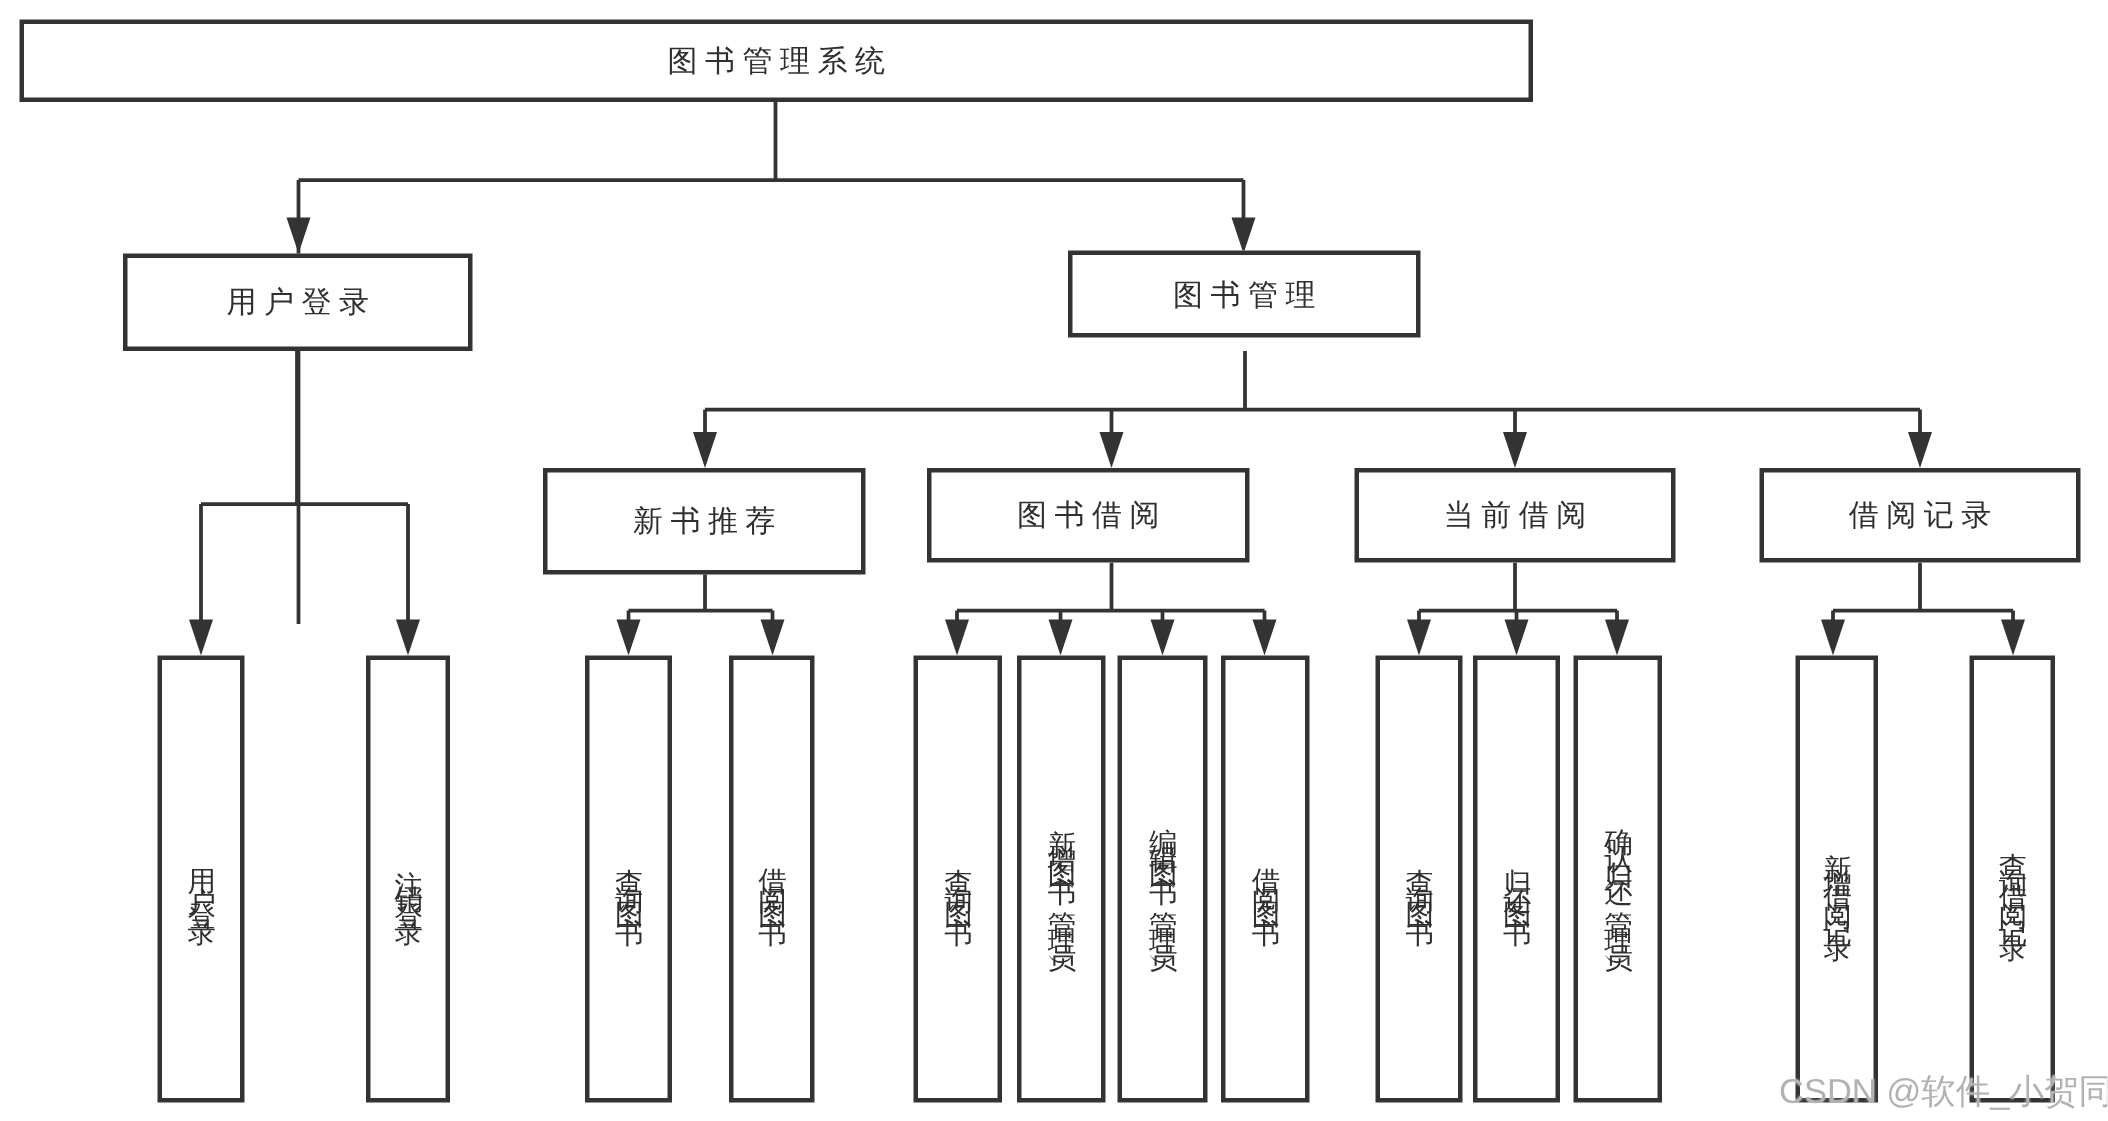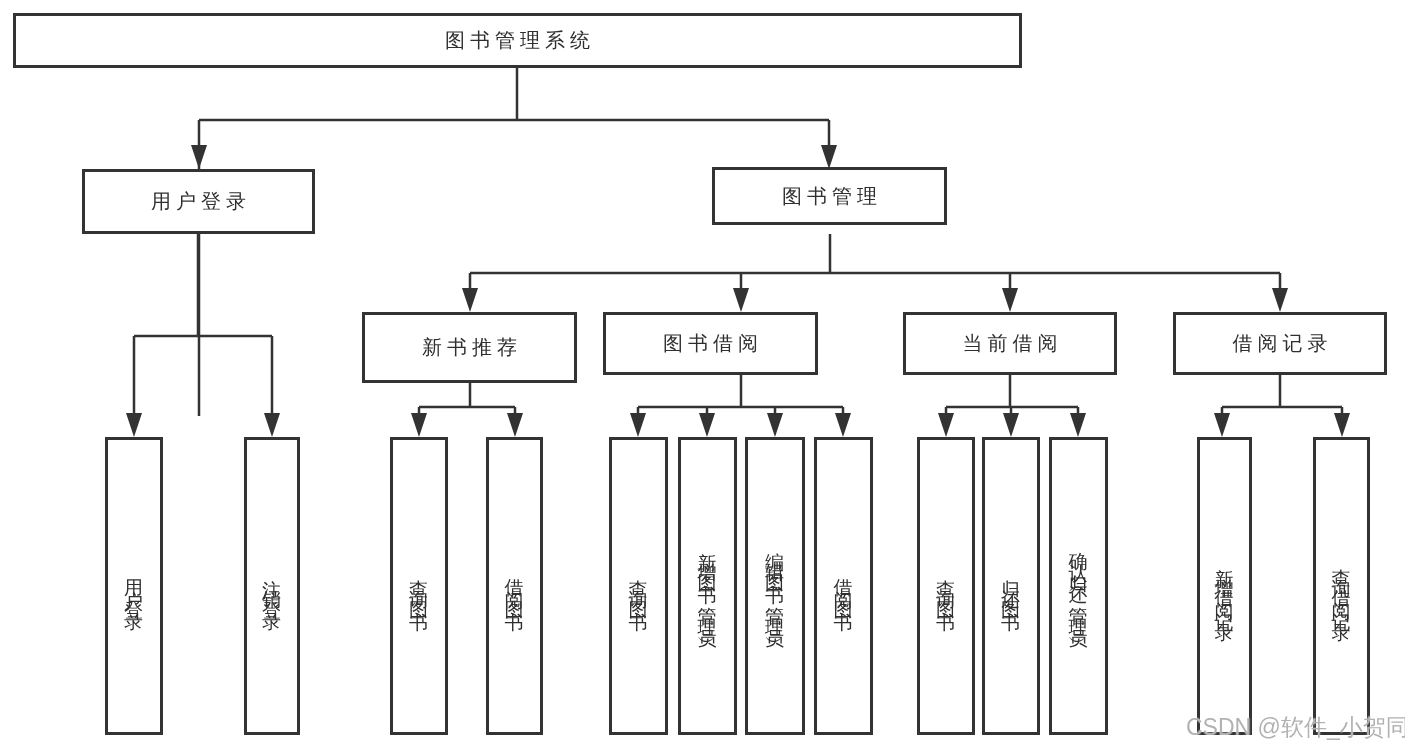--- a/index.html
+++ b/index.html
@@ -15,21 +15,21 @@
   .hlabel{font-size:20px;letter-spacing:5px;text-indent:5px;white-space:nowrap;}
   .vbox{top:437px;height:298px;}
   .vtext{
     writing-mode:vertical-rl;text-orientation:mixed;
     font-size:19px;letter-spacing:11px;line-height:1;white-space:nowrap;
   }
   .n-root{left:13px;top:13px;width:1009px;height:55px;}
   .n-user-login{left:82px;top:169px;width:233px;height:65px;}
   .n-book-mgmt{left:712px;top:167px;width:235px;height:58px;}
   .n-new-book{left:362px;top:312px;width:215px;height:71px;}
-  .n-book-borrow{left:603px;top:312px;width:215px;height:63px;}
+  .n-book-borrow{left:618px;top:312px;width:215px;height:63px;}
   .n-current-borrow{left:903px;top:312px;width:214px;height:63px;}
   .n-borrow-record{left:1173px;top:312px;width:214px;height:63px;}
   .v1{left:105px;width:58px;}
   .v2{left:244px;width:56px;}
   .v3{left:390px;width:58px;}
   .v4{left:486px;width:57px;}
   .v5{left:609px;width:59px;}
   .v6{left:678px;width:59px;}
   .v7{left:745px;width:60px;}
   .v8{left:814px;width:59px;}

